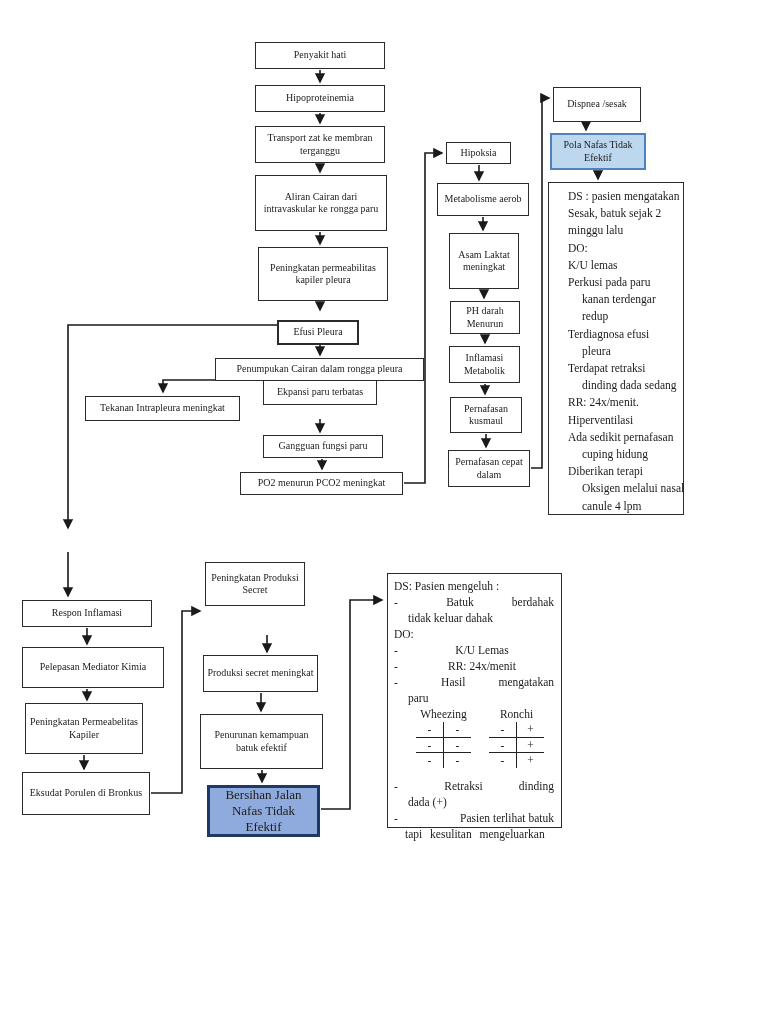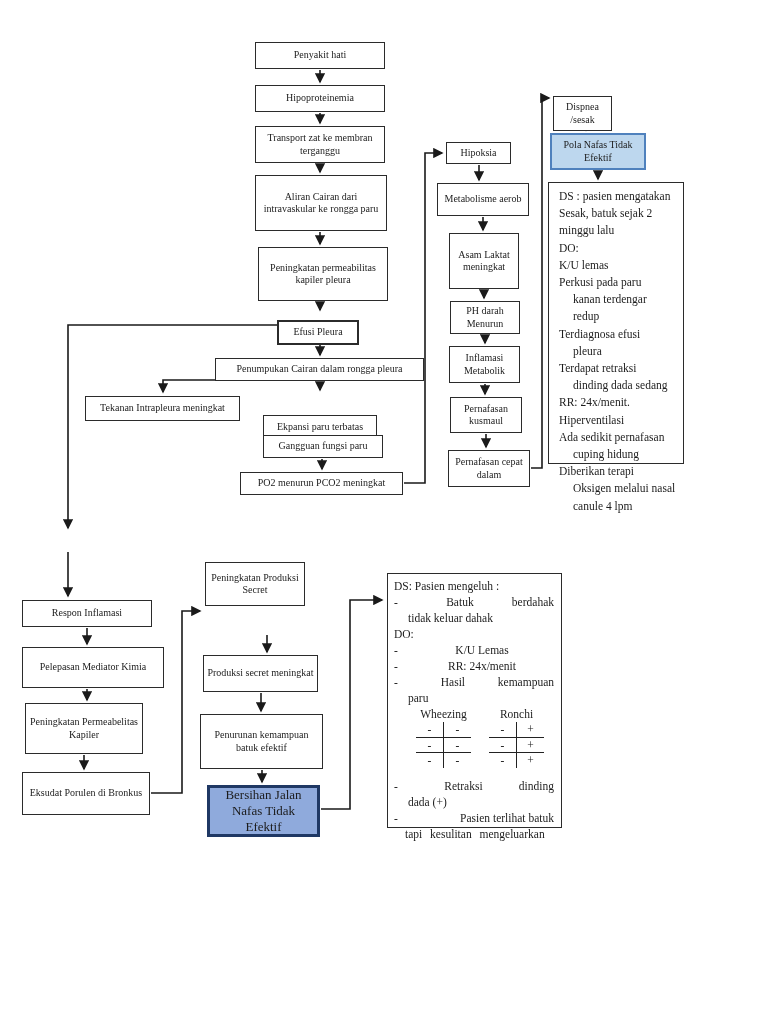--- a/index.html
+++ b/index.html
@@ -12,21 +12,21 @@
     position:absolute;border:1.5px solid #2b2b2b;background:#ffffff;
     display:flex;align-items:center;justify-content:center;text-align:center;
     font-size:10px;line-height:1.22;padding:2px 3px;box-sizing:border-box;z-index:1;
   }
   .node.hl-light{background:#bdd7ee;border:2px solid #4f81bd;}
   .node.hl-dark{background:#8faadc;border:3px solid #1f3864;font-size:13px;}
   .panel{
     position:absolute;border:1.6px solid #2b2b2b;background:#ffffff;
     box-sizing:border-box;font-size:11.5px;z-index:1;
   }
-  #ds1{left:548px;top:182px;width:136px;height:282px;padding:5px 3px 4px 10px;}
+  #ds1{left:548px;top:182px;width:136px;height:333px;padding:5px 3px 4px 19px;}
   #ds1 .line{line-height:17.2px;}
   #ds2{left:387px;top:573px;width:175px;height:255px;padding:4px 5px 2px 6px;}
   #ds2 .line{line-height:16px;}
   .line{line-height:16px;white-space:nowrap;}
   .line.indent{padding-left:14px;font-family:Liberation Serif, serif;}
   .line.just{padding-left:11px;word-spacing:5px;}
   .line.bullet-spread,.line.bullet-center,.line.bullet-right{display:flex;}
   .dash{width:14px;flex:0 0 14px;}
   .mid{flex:1;text-align:center;}
   .rword{text-align:right;padding-right:2px;}
@@ -41,31 +41,31 @@
   .ausc-cell:first-child{border-right:1.5px solid #222;}
   
   #n-penyakit{left:255px;top:42px;width:130px;height:27px}
   #n-hipo{left:255px;top:85px;width:130px;height:27px}
   #n-transport{left:255px;top:126px;width:130px;height:37px}
   #n-aliran{left:255px;top:175px;width:132px;height:56px}
   #n-perm{left:258px;top:247px;width:130px;height:54px}
   #n-efusi{left:277px;top:320px;width:82px;height:25px;border-width:2px}
   #n-penumpukan{left:215px;top:358px;width:209px;height:23px}
   #n-tekanan{left:85px;top:396px;width:155px;height:25px}
-  #n-ekpansi{left:263px;top:415px;width:114px;height:25px}
+  #n-ekpansi{left:263px;top:380px;width:114px;height:25px}
   #n-gangguan{left:263px;top:435px;width:120px;height:23px}
   #n-po2{left:240px;top:472px;width:163px;height:23px}
   #n-hipoksia{left:446px;top:142px;width:65px;height:22px}
   #n-metab{left:437px;top:183px;width:92px;height:33px}
   #n-asam{left:449px;top:233px;width:70px;height:56px}
   #n-ph{left:450px;top:301px;width:70px;height:33px}
   #n-asidosis{left:449px;top:346px;width:71px;height:37px}
   #n-kusmaul{left:450px;top:397px;width:72px;height:36px}
   #n-cepat{left:448px;top:450px;width:82px;height:37px}
-  #n-dispnea{left:553px;top:96px;width:59px;height:35px}
+  #n-dispnea{left:553px;top:87px;width:88px;height:35px}
   #n-pola{left:550px;top:133px;width:96px;height:37px}
   #n-respon{left:22px;top:600px;width:130px;height:27px}
   #n-pelepasan{left:22px;top:647px;width:142px;height:41px}
   #n-permkap{left:25px;top:703px;width:118px;height:51px}
   #n-eksudat{left:22px;top:772px;width:128px;height:43px}
   #n-pprod{left:205px;top:562px;width:100px;height:44px}
   #n-prod{left:203px;top:655px;width:115px;height:37px}
   #n-penurunan{left:200px;top:714px;width:123px;height:55px}
   #n-bersihan{left:207px;top:785px;width:113px;height:52px}
 </style>
@@ -177,21 +177,21 @@
         <span class="dash">-</span>
         <span class="mid">K/U Lemas</span>
       </div>
       <div class="line bullet-center">
         <span class="dash">-</span>
         <span class="mid">RR: 24x/menit</span>
       </div>
       <div class="line bullet-spread">
         <span class="dash">-</span>
         <span class="mid">Hasil</span>
-        <span class="rword">kemampuan</span>
+        <span class="rword">mengatakan</span>
       </div>
       <div class="line indent">paru</div>
     </div>
   <div class="ausc-wrap">
     <div class="ausc">
       <div class="ausc-title">Wheezing</div>
       <div class="ausc-grid">
           <div class="ausc-row">
             <span class="ausc-cell">-</span>
             <span class="ausc-cell">-</span>

